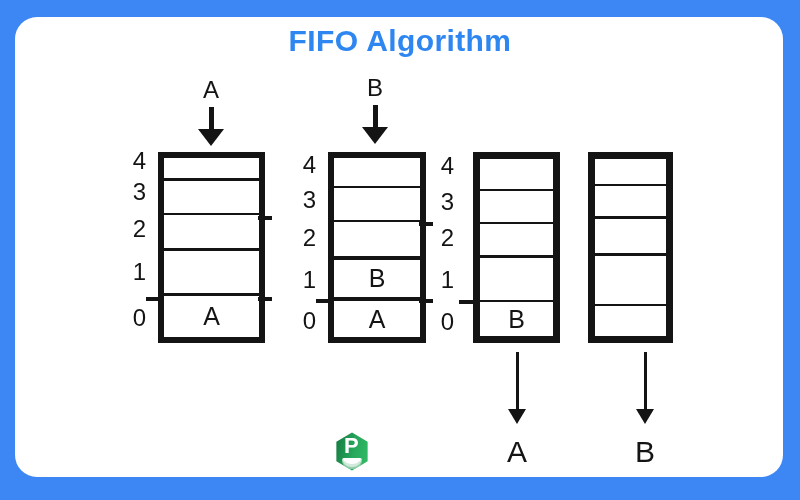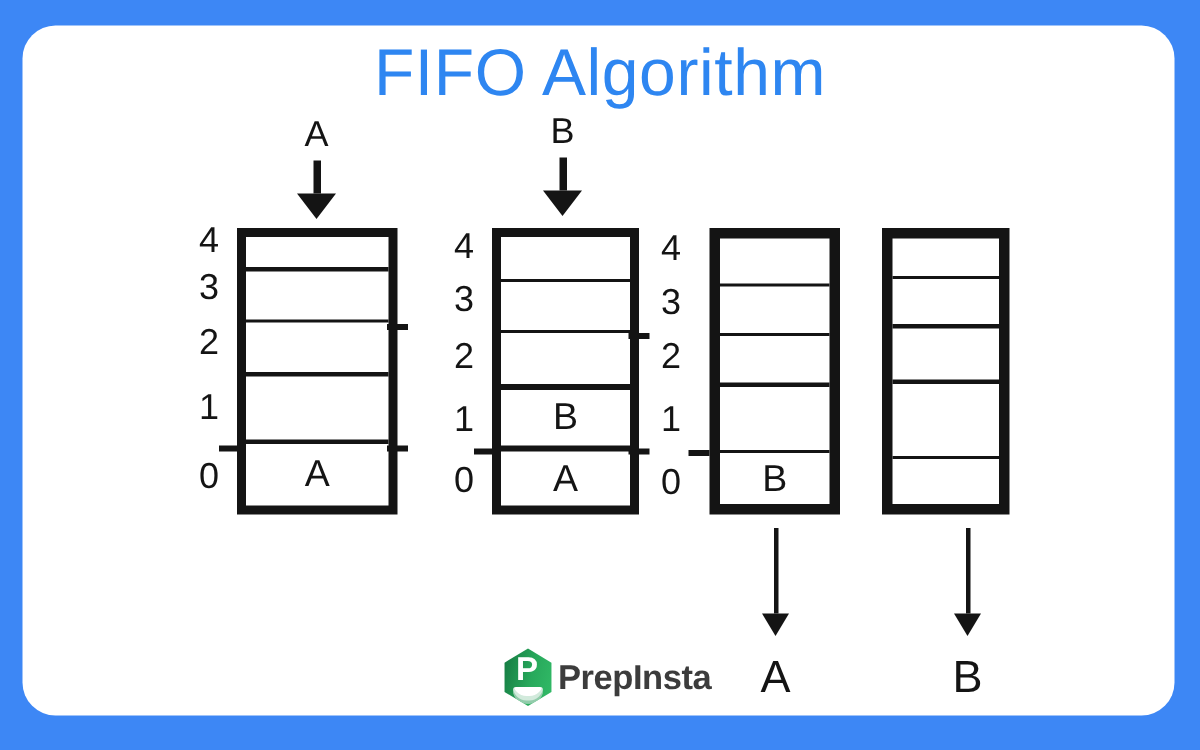--- a/index.html
+++ b/index.html
@@ -8,21 +8,21 @@
     background:var(--frame_blue,#3d87f5);
     font-family:"Liberation Sans",sans-serif;
     color:var(--ink,#141414);
   }
   .card{
     position:absolute;left:15px;top:17px;right:17px;bottom:23px;
     background:#ffffff;border-radius:22px;
   }
   .title{
     position:absolute;left:0;top:24px;width:800px;text-align:center;
-    font-size:44px;font-weight:normal;letter-spacing:.4px;
+    font-size:30px;font-weight:bold;letter-spacing:.4px;
     color:var(--title_blue,#2e86f1);
   }
   
   .queue{
     position:absolute;top:152px;height:191px;box-sizing:border-box;
     border:6px solid var(--ink,#141414);background:#fff;
     display:flex;flex-direction:column;
   }
   #q1{left:158px;width:107px;}
   #q2{left:328px;width:98px;}
@@ -271,14 +271,13 @@
     <span class="head"></span>
   </span>
   <span class="out-letter">B</span>
 </div>
 
 <div class="logo">
   <span class="hex">
     <span class="hex-p">P</span>
     <span class="hex-mask"></span>
   </span>
-  <span class="logo-text">PrepInsta</span>
 </div>
 
 </body></html>

